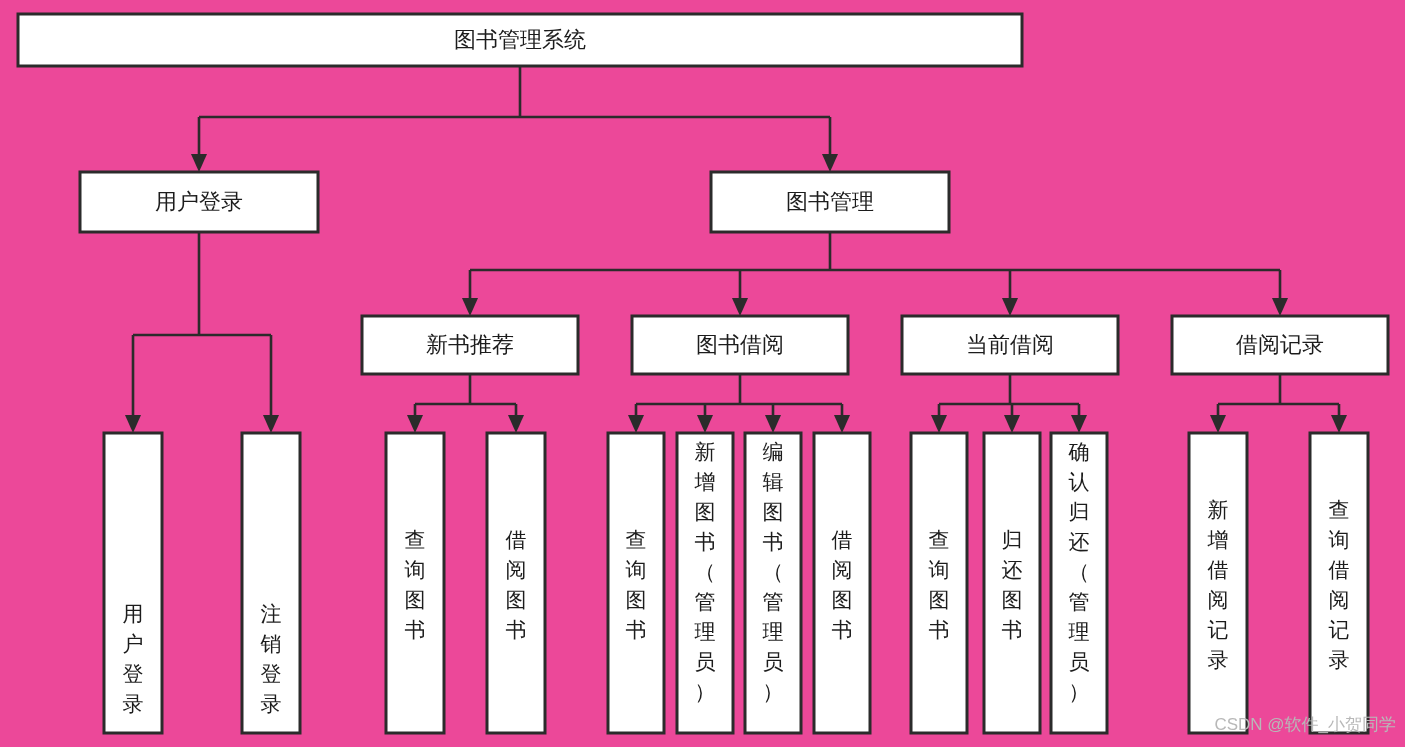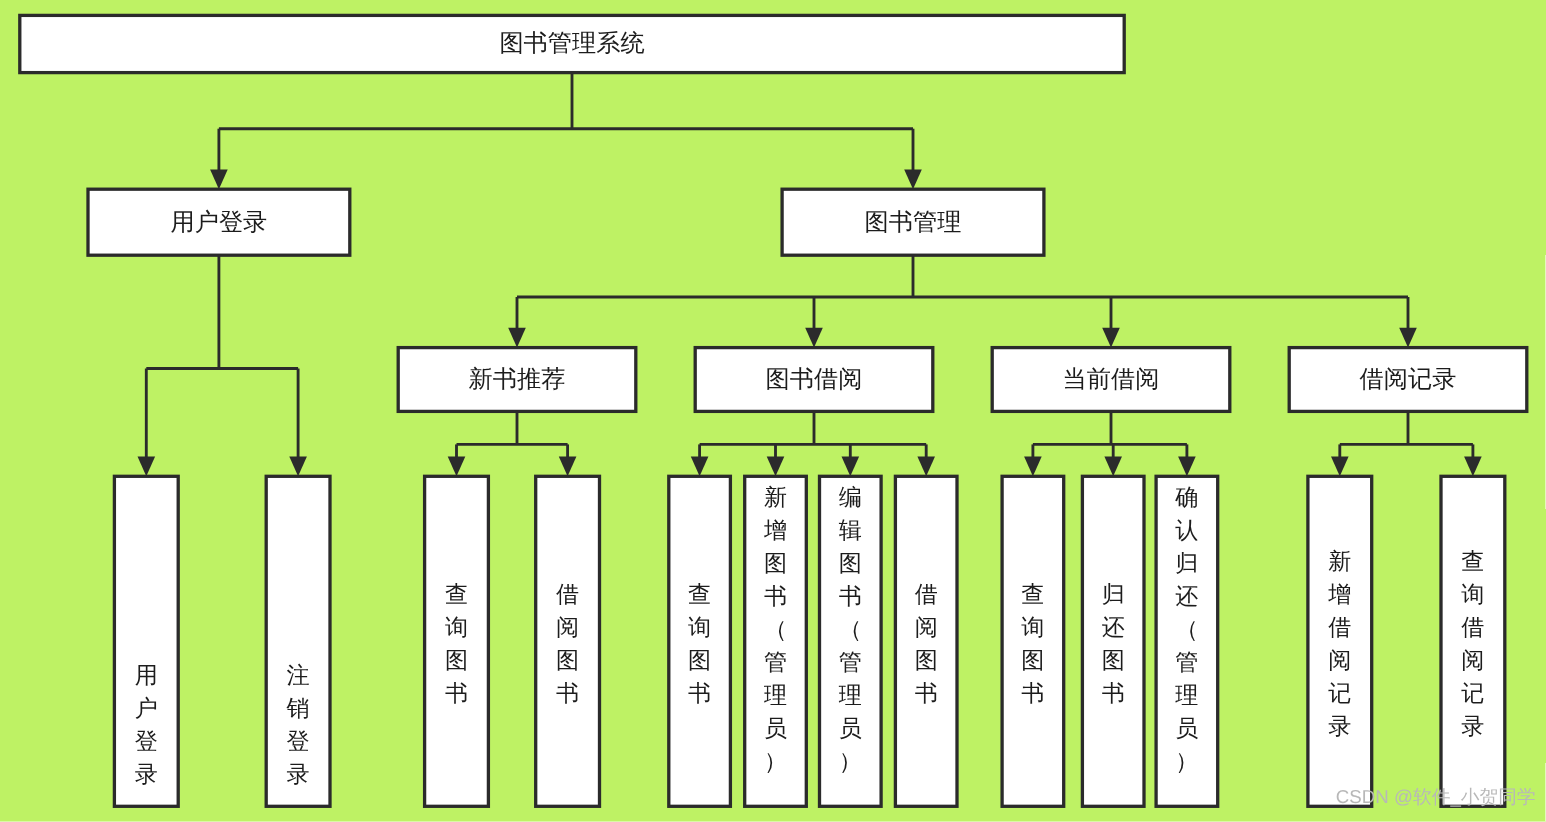--- a/index.html
+++ b/index.html
@@ -11,21 +11,21 @@
   body {
     font-family: "Liberation Sans", "DejaVu Sans", sans-serif;
     width: 1405px;
     height: 747px;
     overflow: hidden;
   }
   #diagram-root {
     position: relative;
     width: 1405px;
     height: 747px;
-    background: #bef264;
+    background: #ec4899;
   }
   svg#hierarchy-svg {
     position: absolute;
     left: 0;
     top: 0;
     width: 1405px;
     height: 747px;
     display: block;
   }
   .node-box {

